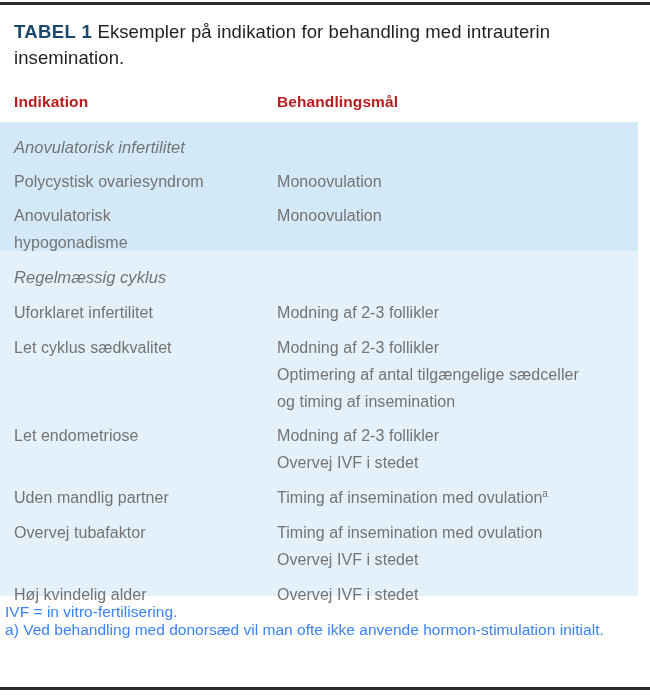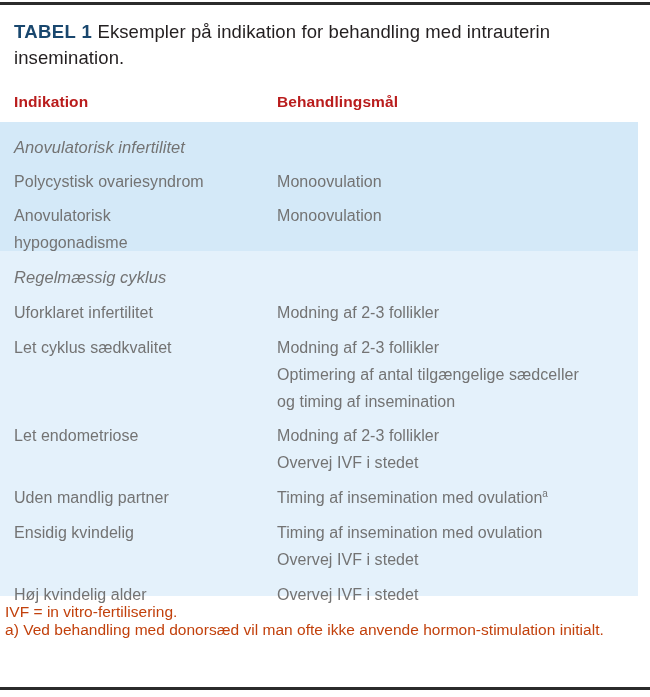--- a/index.html
+++ b/index.html
@@ -130,21 +130,21 @@
     left: 0;
     top: 599px;
     width: 650px;
   }
   .footnote {
     position: absolute;
     left: 5px;
     width: 630px;
     font-size: 15.5px;
     line-height: 26px;
-    color: #c2410c;
+    color: #3b82f6;
     letter-spacing: 0.02px;
   }
   .fn-0 { top: 0px; }
   .fn-1 { top: 18px; }
 </style>
 </head>
 <body>
 
 <div class="table-card">
 
@@ -200,21 +200,21 @@
       <div class="cell c2">Modning af 2-3 follikler
 Overvej IVF i stedet</div>
     </div>
 
     <div class="row" style="top:362px;">
       <div class="cell c1">Uden mandlig partner</div>
       <div class="cell c2"><span>Timing af insemination med ovulation</span><sup class="fn">a</sup></div>
     </div>
 
     <div class="row" style="top:397px;">
-      <div class="cell c1">Ensidig kvindelig</div>
+      <div class="cell c1">Overvej tubafaktor</div>
       <div class="cell c2">Timing af insemination med ovulation
 Overvej IVF i stedet</div>
     </div>
 
     <div class="row" style="top:459px;">
       <div class="cell c1">Høj kvindelig alder</div>
       <div class="cell c2">Overvej IVF i stedet</div>
     </div>
 
   </div>

